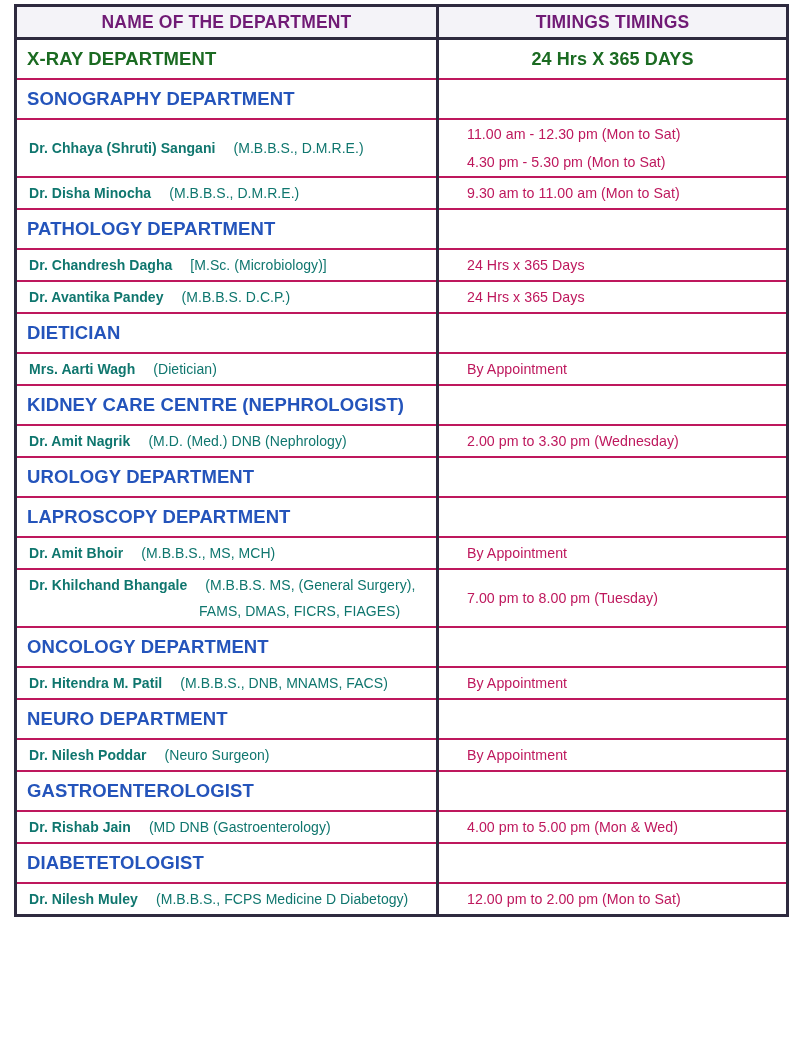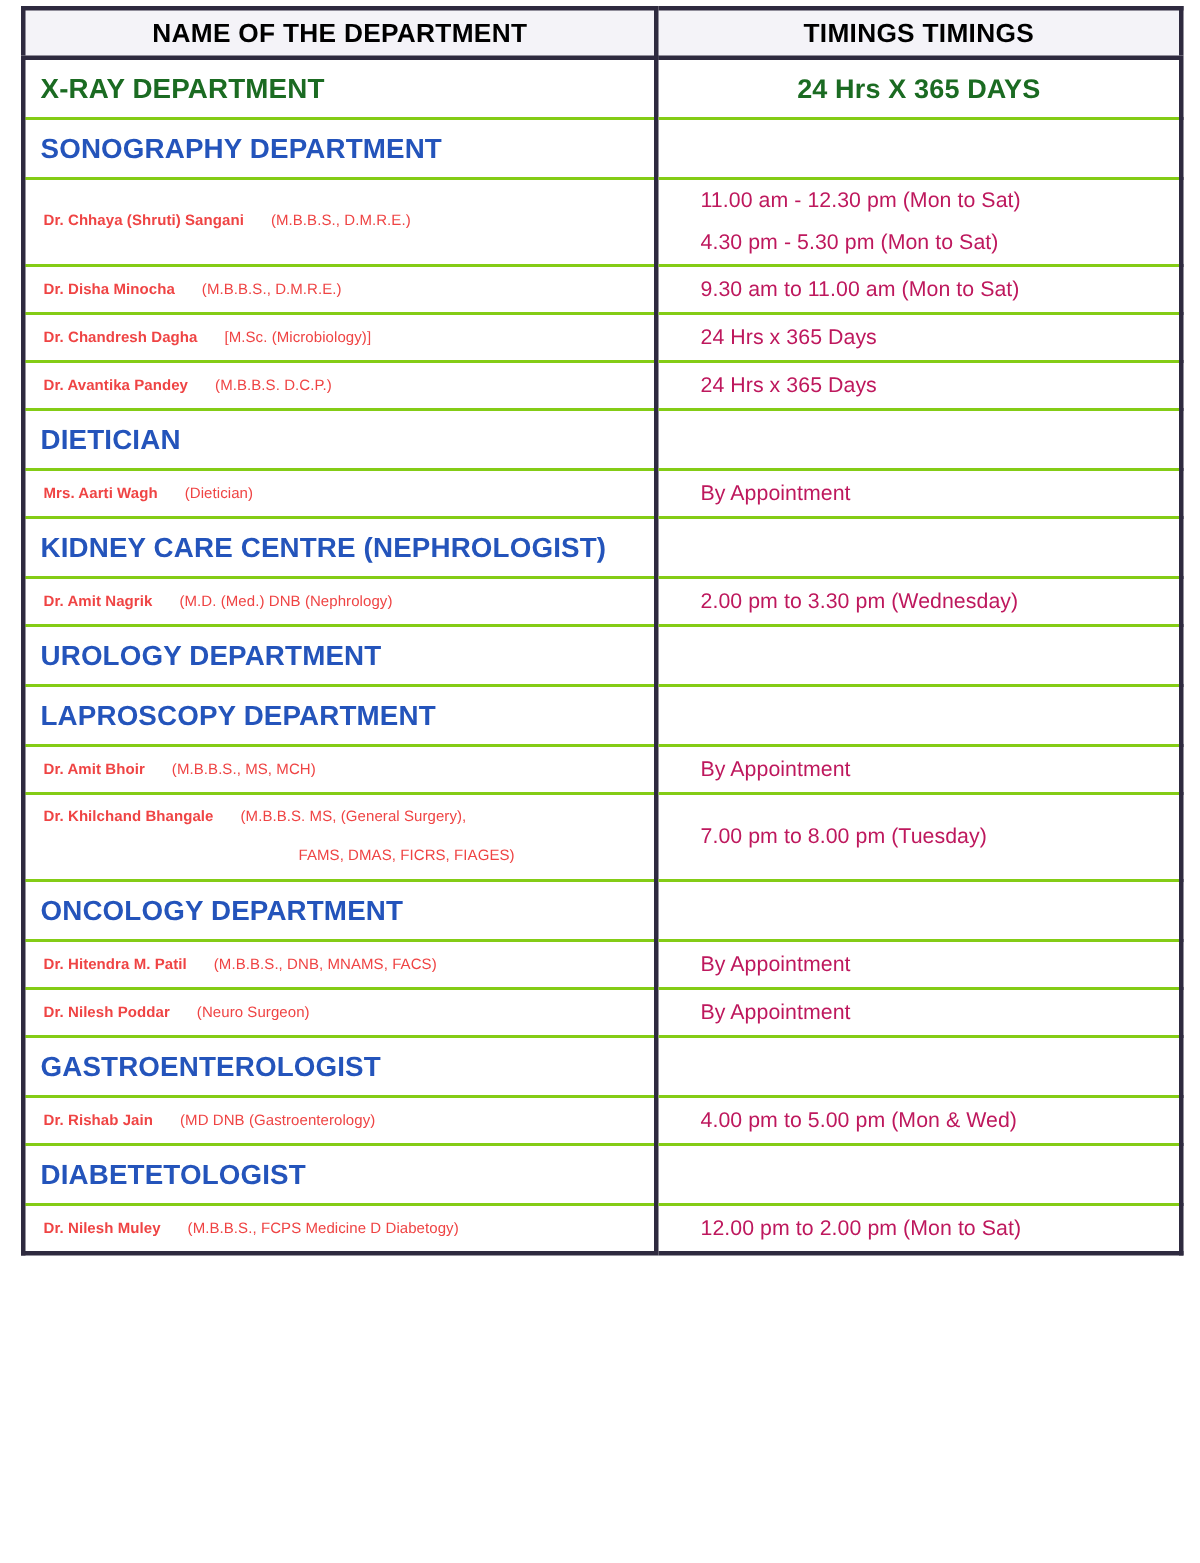--- a/index.html
+++ b/index.html
@@ -50,37 +50,37 @@
   }
 
   
   .col-dept {
     border-right: 3px solid #2e2a3f;
   }
 
   
   tr.rule > td,
   tr.rule > th {
-    border-bottom: 2px solid #84cc16;
+    border-bottom: 2px solid #be185d;
   }
 
   
   tr.head > th {
     border-bottom: 3px solid #2e2a3f;
   }
 
   
   .hdr-cell {
     height: 30px;
     text-align: center;
     background: #f4f3f8;
     font-size: 17.5px;
     font-weight: bold;
     letter-spacing: .2px;
-    color: #000000;
+    color: #701a75;
     font-family: "Liberation Sans", sans-serif;
     white-space: nowrap;
   }
 
   
   .dept-cell {
     height: 38px;
     padding-left: 10px;
     font-size: 18.5px;
     font-weight: bold;
@@ -97,22 +97,22 @@
     font-weight: bold;
     color: #1b6b22;
     letter-spacing: .1px;
     white-space: nowrap;
   }
 
   
   .doc-cell {
     height: 30px;
     padding-left: 12px;
-    font-size: 10px;
-    color: #ef4444;
+    font-size: 14px;
+    color: #0f766e;
     white-space: nowrap;
   }
   .doc-cell .dname {
     font-weight: bold;
     letter-spacing: .05px;
   }
   .doc-cell .dqual {
     font-weight: normal;
     letter-spacing: .05px;
   }
@@ -170,20 +170,24 @@
           <td class="time-cell two-line">
             <span class="tl">11.00 am - 12.30 pm (Mon to Sat)</span>
             <span class="tl">4.30 pm - 5.30 pm (Mon to Sat)</span>
           </td>
         </tr>
         <tr class="rule">
           <td class="doc-cell col-dept"><span class="dname">Dr. Disha Minocha</span><span class="gap-wide"></span><span class="dqual">(M.B.B.S., D.M.R.E.)</span></td>
           <td class="time-cell"><span>9.30 am to 11.00 am  (Mon to Sat)</span></td>
         </tr>
         <tr class="rule">
+          <td class="dept-cell col-dept dept-blue">PATHOLOGY DEPARTMENT</td>
+          <td class="dept-time"></td>
+        </tr>
+        <tr class="rule">
           <td class="doc-cell col-dept"><span class="dname">Dr. Chandresh Dagha</span><span class="gap-wide"></span><span class="dqual">[M.Sc. (Microbiology)]</span></td>
           <td class="time-cell"><span>24 Hrs x 365 Days</span></td>
         </tr>
         <tr class="rule">
           <td class="doc-cell col-dept"><span class="dname">Dr. Avantika Pandey</span><span class="gap-wide"></span><span class="dqual">(M.B.B.S.  D.C.P.)</span></td>
           <td class="time-cell"><span>24 Hrs x 365 Days</span></td>
         </tr>
         <tr class="rule">
           <td class="dept-cell col-dept dept-blue">DIETICIAN</td>
           <td class="dept-time"></td>
@@ -216,20 +220,24 @@
           <td class="doc-cell col-dept two-line"><span class="dname">Dr. Khilchand Bhangale</span><span class="gap-wide"></span><span class="dqual">(M.B.B.S. MS, (General Surgery),</span><span class="dqual ln2">FAMS, DMAS, FICRS, FIAGES)</span></td>
           <td class="time-cell two-line"><span>7.00 pm to 8.00 pm  (Tuesday)</span></td>
         </tr>
         <tr class="rule">
           <td class="dept-cell col-dept dept-blue">ONCOLOGY DEPARTMENT</td>
           <td class="dept-time"></td>
         </tr>
         <tr class="rule">
           <td class="doc-cell col-dept"><span class="dname">Dr. Hitendra M. Patil</span><span class="gap-wide"></span><span class="dqual">(M.B.B.S., DNB, MNAMS, FACS)</span></td>
           <td class="time-cell"><span>By Appointment</span></td>
+        </tr>
+        <tr class="rule">
+          <td class="dept-cell col-dept dept-blue">NEURO DEPARTMENT</td>
+          <td class="dept-time"></td>
         </tr>
         <tr class="rule">
           <td class="doc-cell col-dept"><span class="dname">Dr. Nilesh Poddar</span><span class="gap-wide"></span><span class="dqual">(Neuro Surgeon)</span></td>
           <td class="time-cell"><span>By Appointment</span></td>
         </tr>
         <tr class="rule">
           <td class="dept-cell col-dept dept-blue">GASTROENTEROLOGIST</td>
           <td class="dept-time"></td>
         </tr>
         <tr class="rule">

